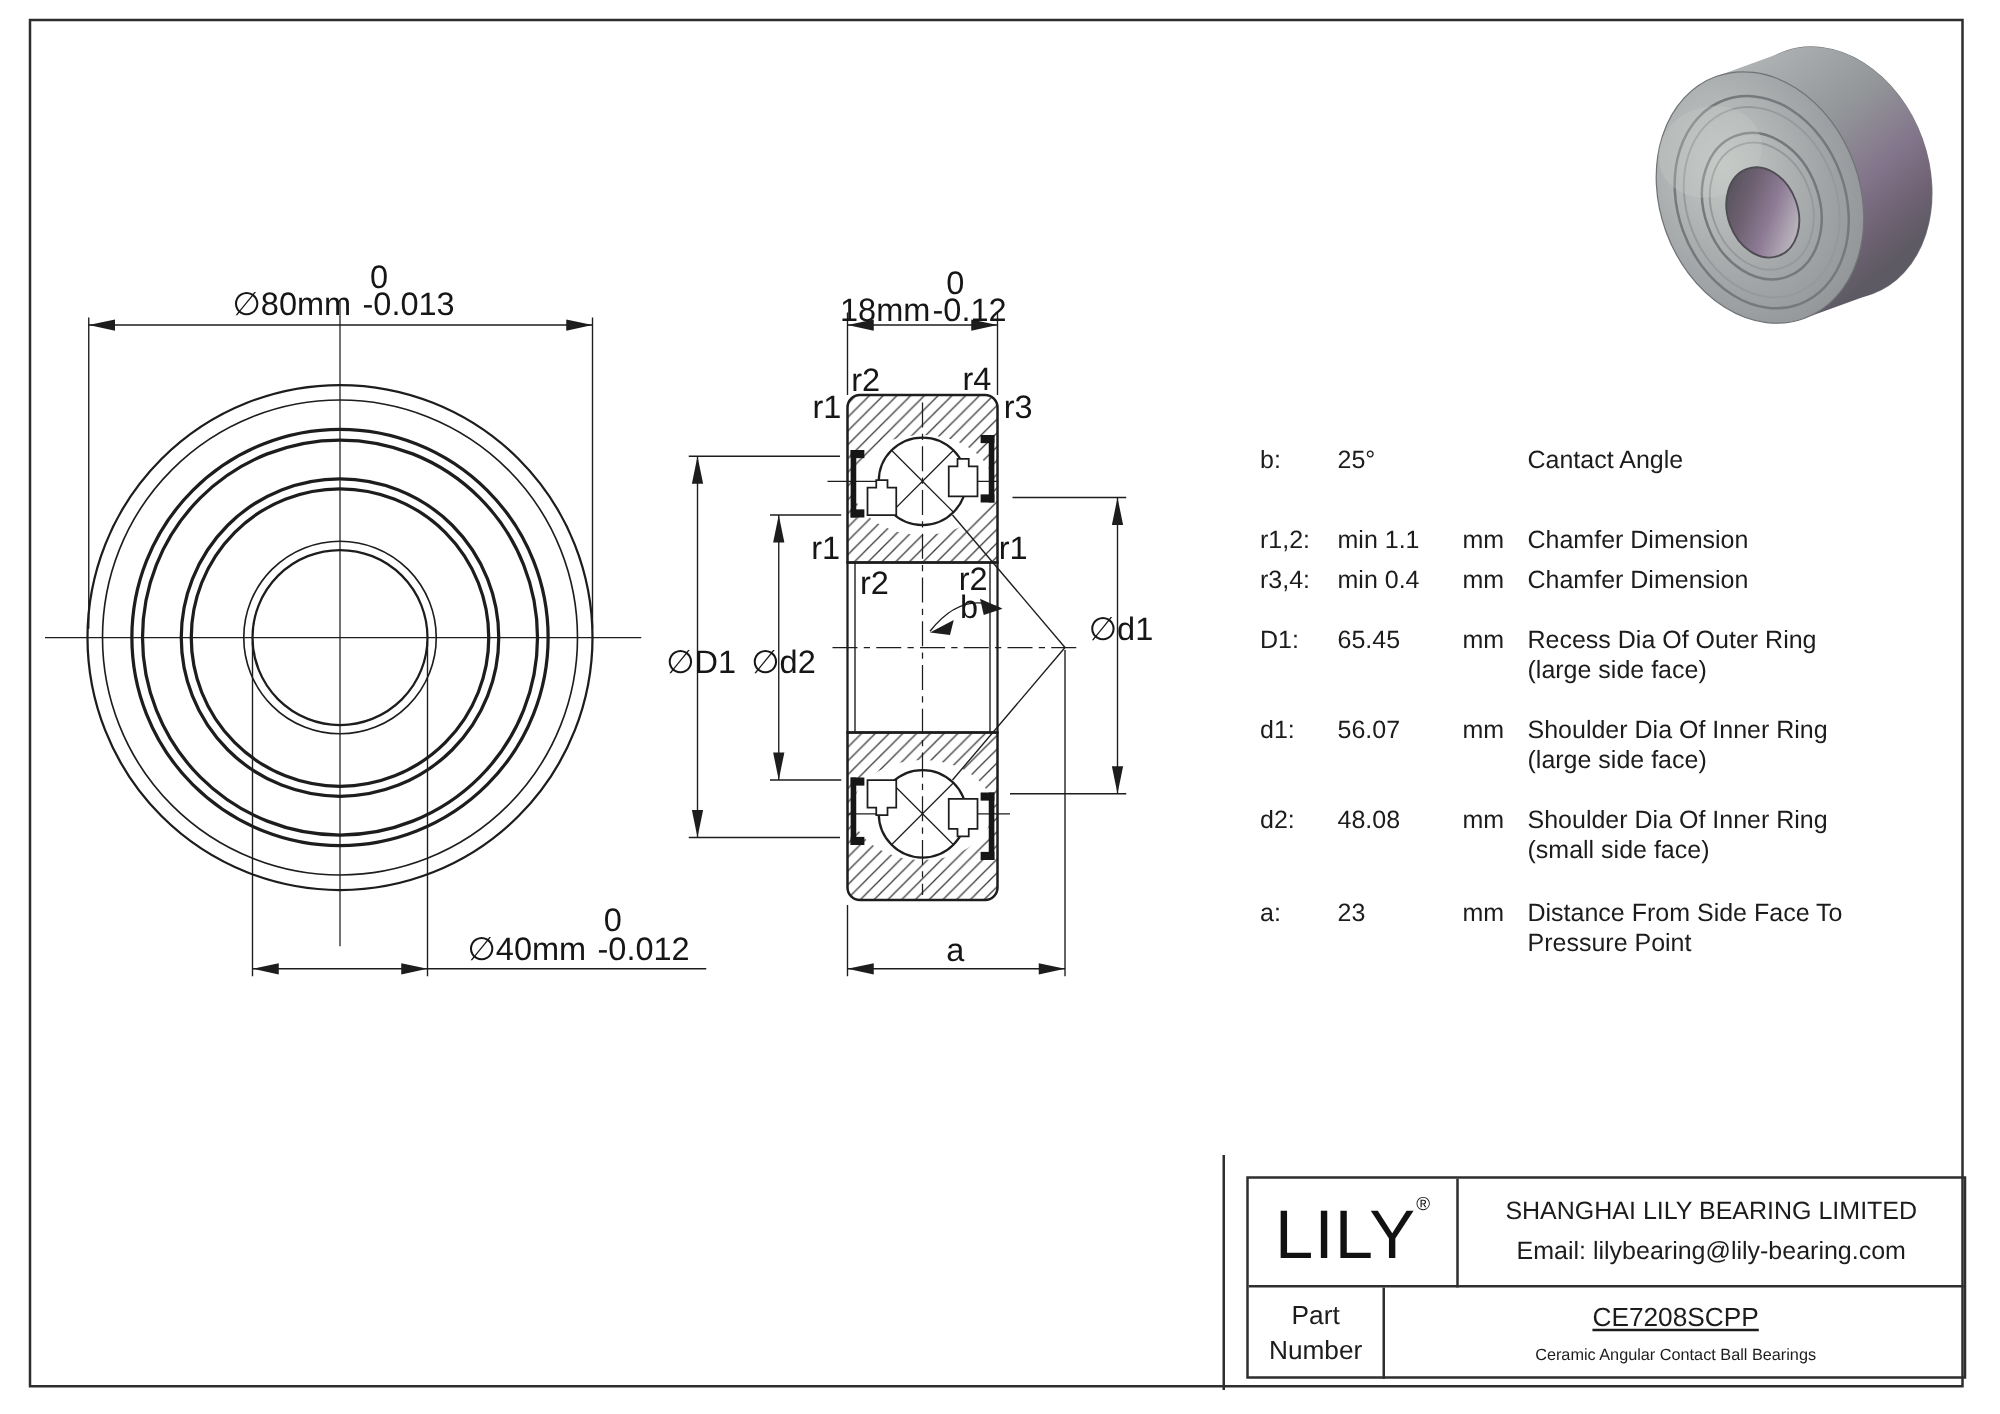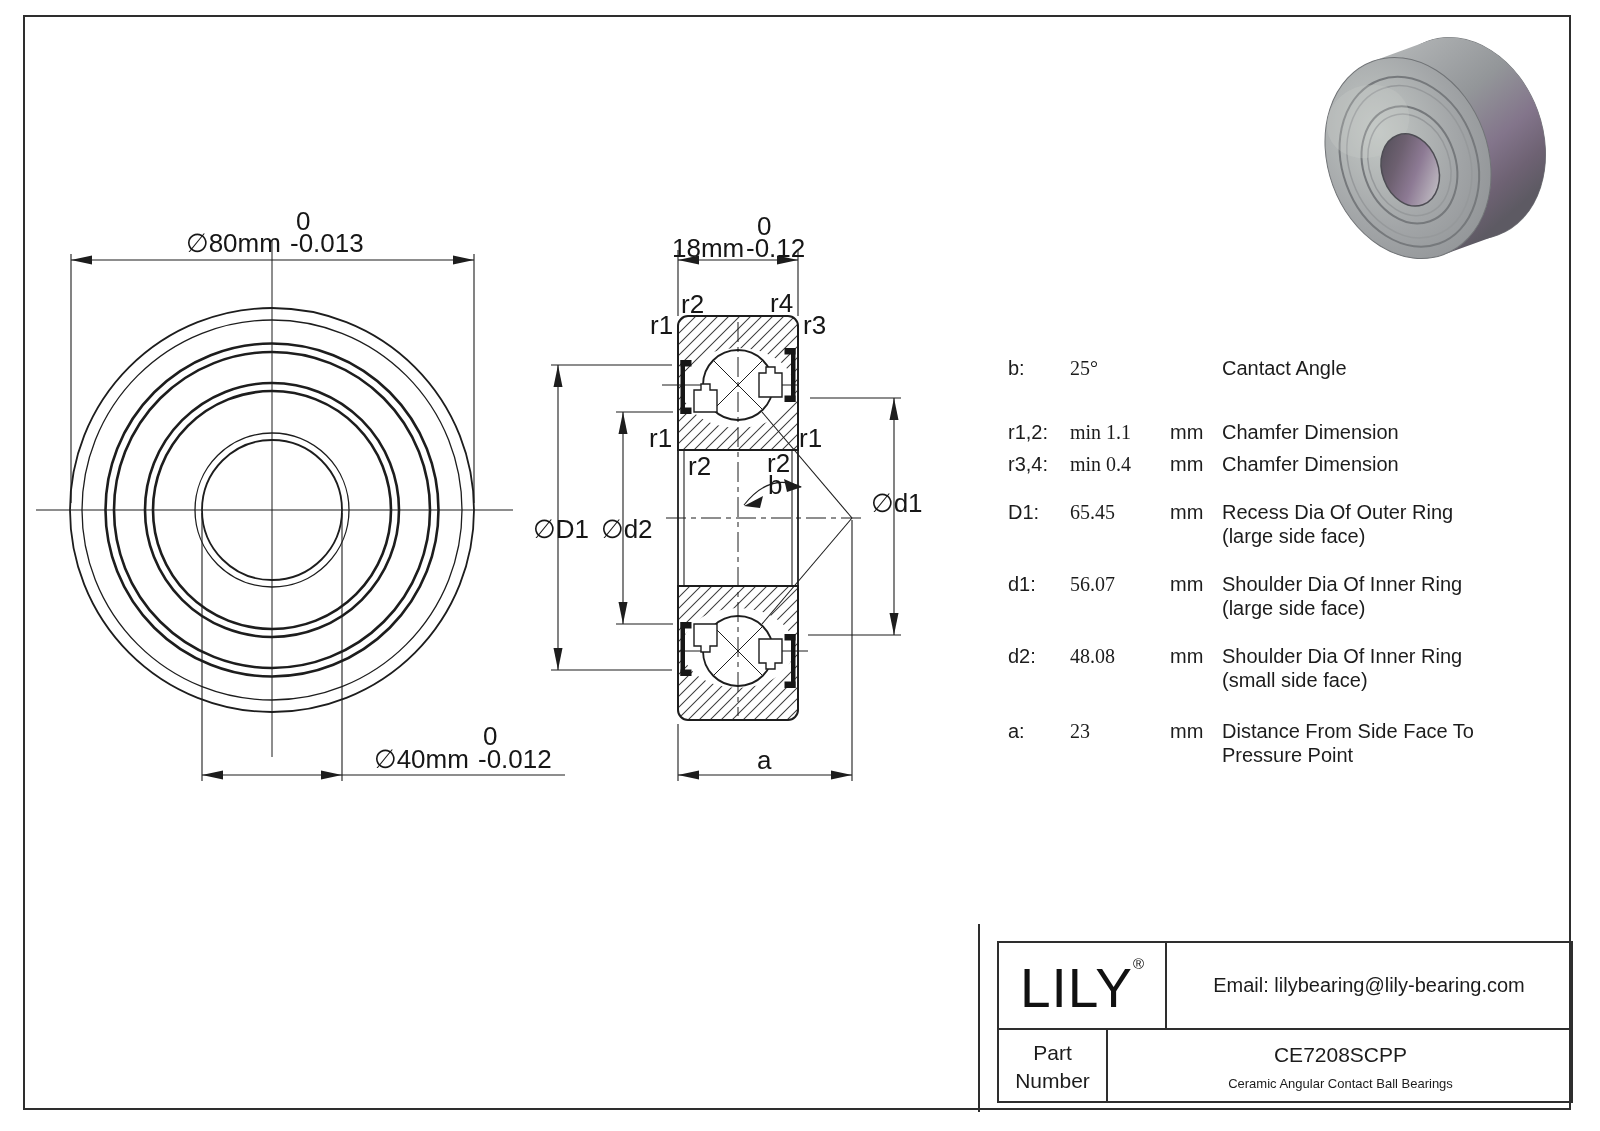--- a/index.html
+++ b/index.html
@@ -9,42 +9,42 @@
   }
   .page-border{
     position:absolute;left:23px;top:15px;width:1548px;height:1095px;
     border:2px solid #2e2e2e;box-sizing:border-box;
   }
   svg text{font-family:"Liberation Sans","DejaVu Sans",sans-serif;fill:#161616;}
   
   .spec-row{position:absolute;left:1008px;width:585px;height:52px;font-size:20px;}
   .spec-row span{position:absolute;white-space:nowrap;}
   .c-label{left:0;top:0;}
-  .c-value{left:62px;top:0;font-family:Liberation Serif, serif;}
+  .c-value{left:62px;top:0;}
   .c-unit{left:162px;top:0;}
   .c-desc{left:214px;top:0;}
   .c-desc2{left:214px;top:24px;}
   
   .tb-extra-line{position:absolute;left:978px;top:924px;width:2px;height:188px;background:#2e2e2e;}
   .title-block{position:absolute;left:997px;top:941px;width:576px;height:162px;
     border:2px solid #2e2e2e;box-sizing:border-box;padding-left:12px;}
   .tb-cell{position:absolute;box-sizing:border-box;}
   .tb-logo{left:0;top:0;width:168px;height:87px;border-right:2px solid #2e2e2e;border-bottom:2px solid #2e2e2e;
     display:flex;align-items:center;justify-content:center;}
   .tb-logo .logo-text{font-size:55px;letter-spacing:1px;color:#111;line-height:1;}
   .tb-logo .logo-reg{font-size:15px;vertical-align:38px;letter-spacing:0;}
   .tb-company{left:168px;top:0;width:404px;height:87px;border-bottom:2px solid #2e2e2e;
     display:flex;flex-direction:column;align-items:center;justify-content:center;gap:9px;}
   .tb-company .l1{font-size:20px;}
   .tb-company .l2{font-size:20px;}
   .tb-partlabel{left:0;top:87px;width:109px;height:73px;border-right:2px solid #2e2e2e;
     display:flex;flex-direction:column;align-items:center;justify-content:center;gap:4px;font-size:21px;}
   .tb-partinfo{left:109px;top:87px;width:465px;height:73px;
     display:flex;flex-direction:column;align-items:center;justify-content:center;gap:9px;}
-  .tb-partinfo .pn{font-size:21px;}
+  .tb-partinfo .pn{font-size:21px;text-decoration:underline;}
   .tb-partinfo .pd{font-size:13px;}
 </style>
 </head>
 <body>
 
 <div class="page-border"></div>
 
 <svg width="1600" height="1131" viewBox="0 0 1600 1131" style="position:absolute;left:0;top:0;">
   <defs>
     <pattern id="hatch" width="11" height="11" patternUnits="userSpaceOnUse">
@@ -292,20 +292,21 @@
     <span class="c-desc2">Pressure Point</span>
   </div>
 </div>
 
 <div class="tb-extra-line"></div>
 <div class="title-block">
   <div class="tb-cell tb-logo">
     <span class="logo-text"><span>LILY</span><span class="logo-reg">®</span></span>
   </div>
   <div class="tb-cell tb-company">
+    <span class="l1">SHANGHAI LILY BEARING LIMITED</span>
     <span class="l2">Email: lilybearing@lily-bearing.com</span>
   </div>
   <div class="tb-cell tb-partlabel">
     <span>Part</span>
     <span>Number</span>
   </div>
   <div class="tb-cell tb-partinfo">
     <span class="pn">CE7208SCPP</span>
     <span class="pd">Ceramic Angular Contact Ball Bearings</span>
   </div>

